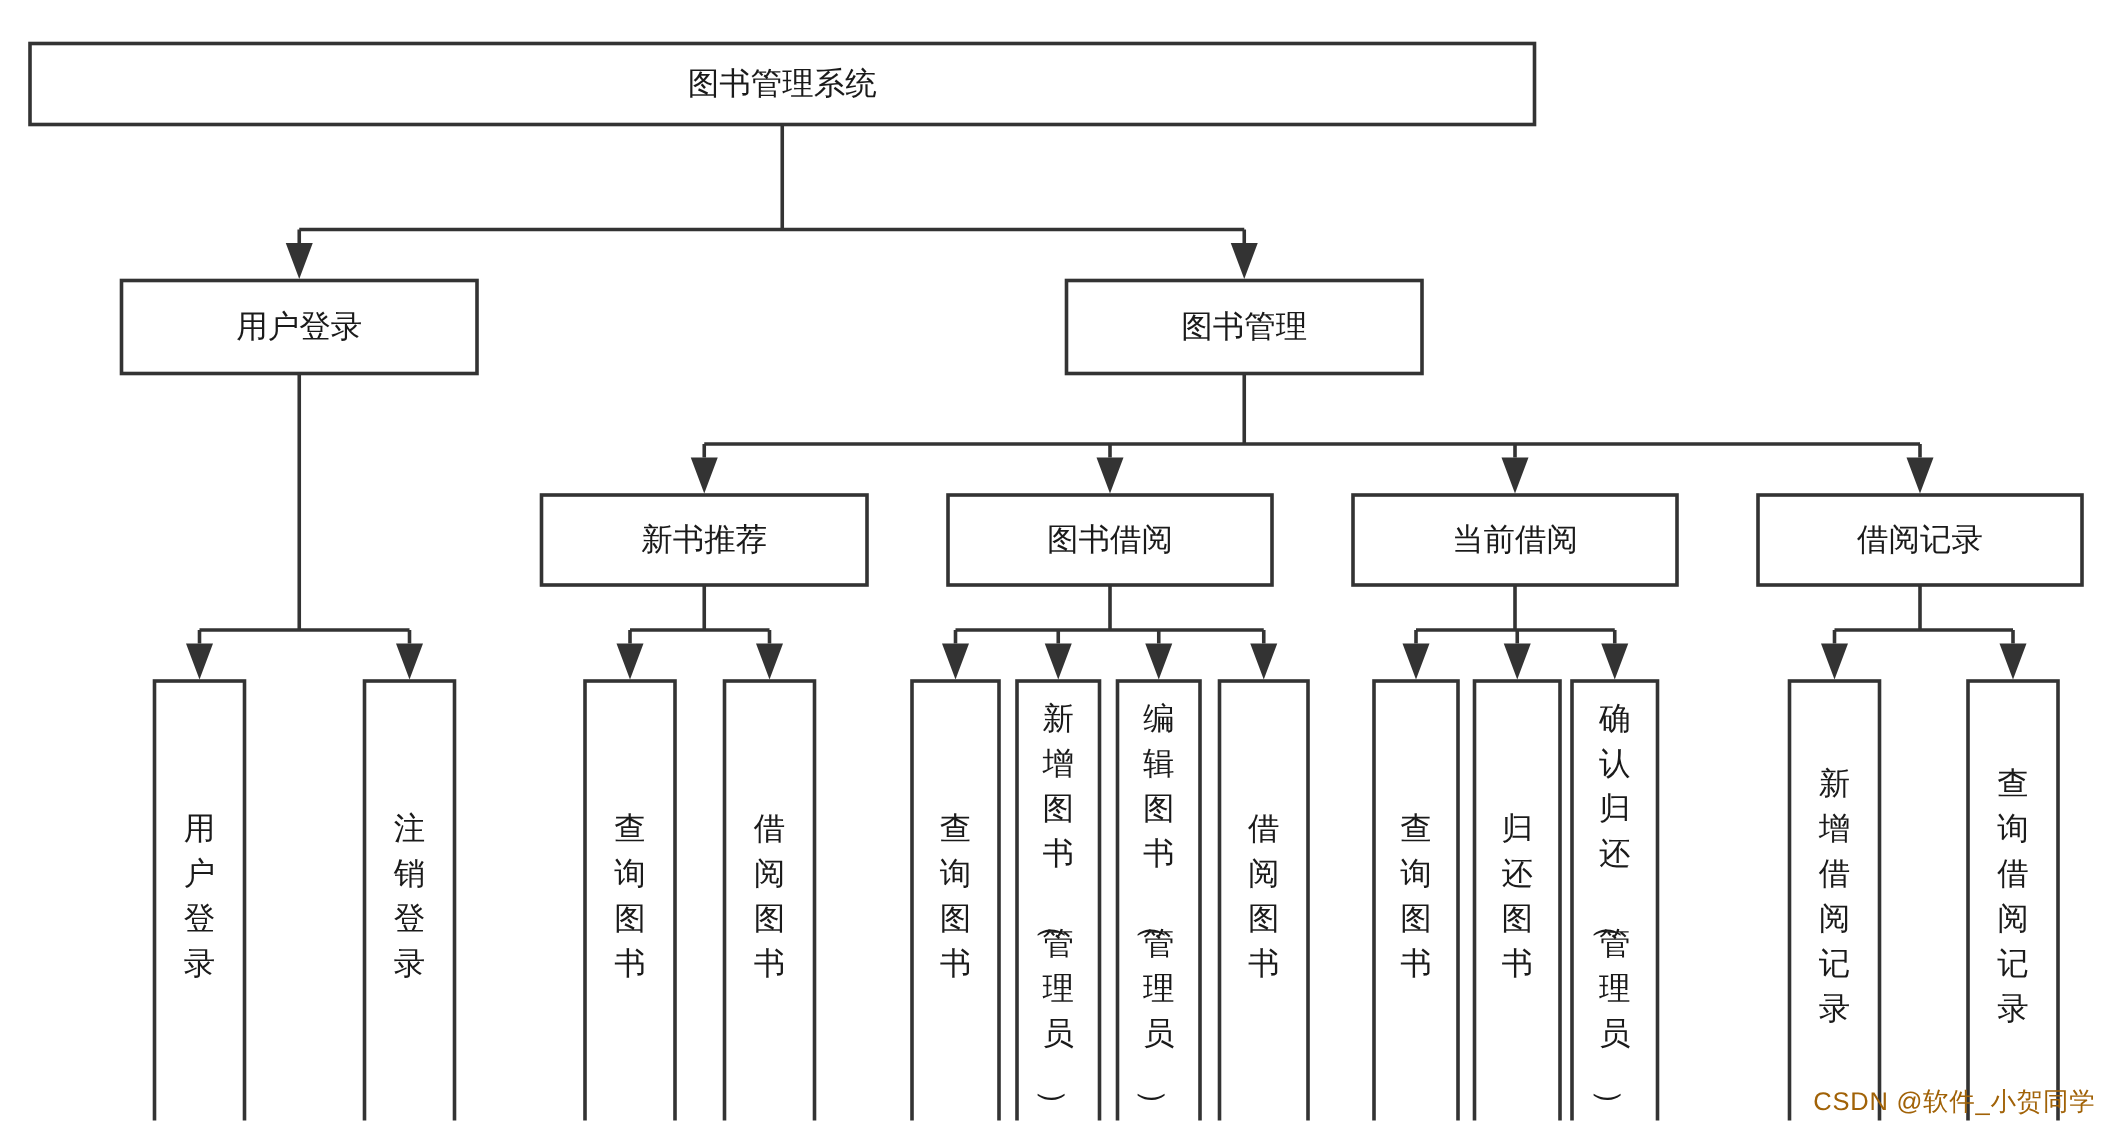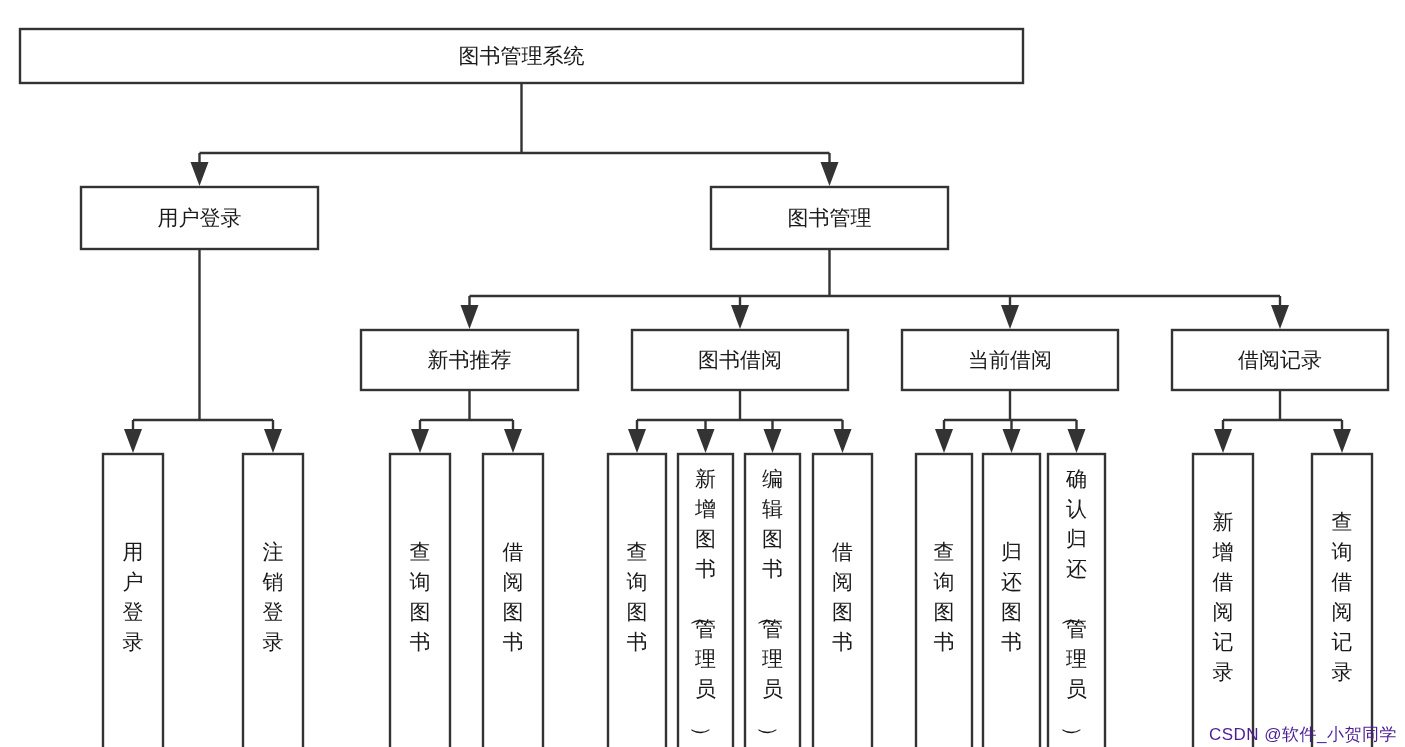--- a/index.html
+++ b/index.html
@@ -54,21 +54,21 @@
     font-size: 21px;
     fill: #1a1a1a;
     text-anchor: middle;
   }
   .watermark-text {
     position: absolute;
     right: 8px;
     bottom: 18px;
     font-family: "Liberation Sans", "DejaVu Sans", sans-serif;
     font-size: 17px;
-    color: #4c1d95;
+    color: #a16207;
     white-space: nowrap;
     letter-spacing: 0.5px;
   }
 </style>
 </head>
 <body>
 
 <div id="diagram-root">
   <svg class="diagram-canvas" viewBox="0 0 1405 747">
     <g id="edges-layer">

